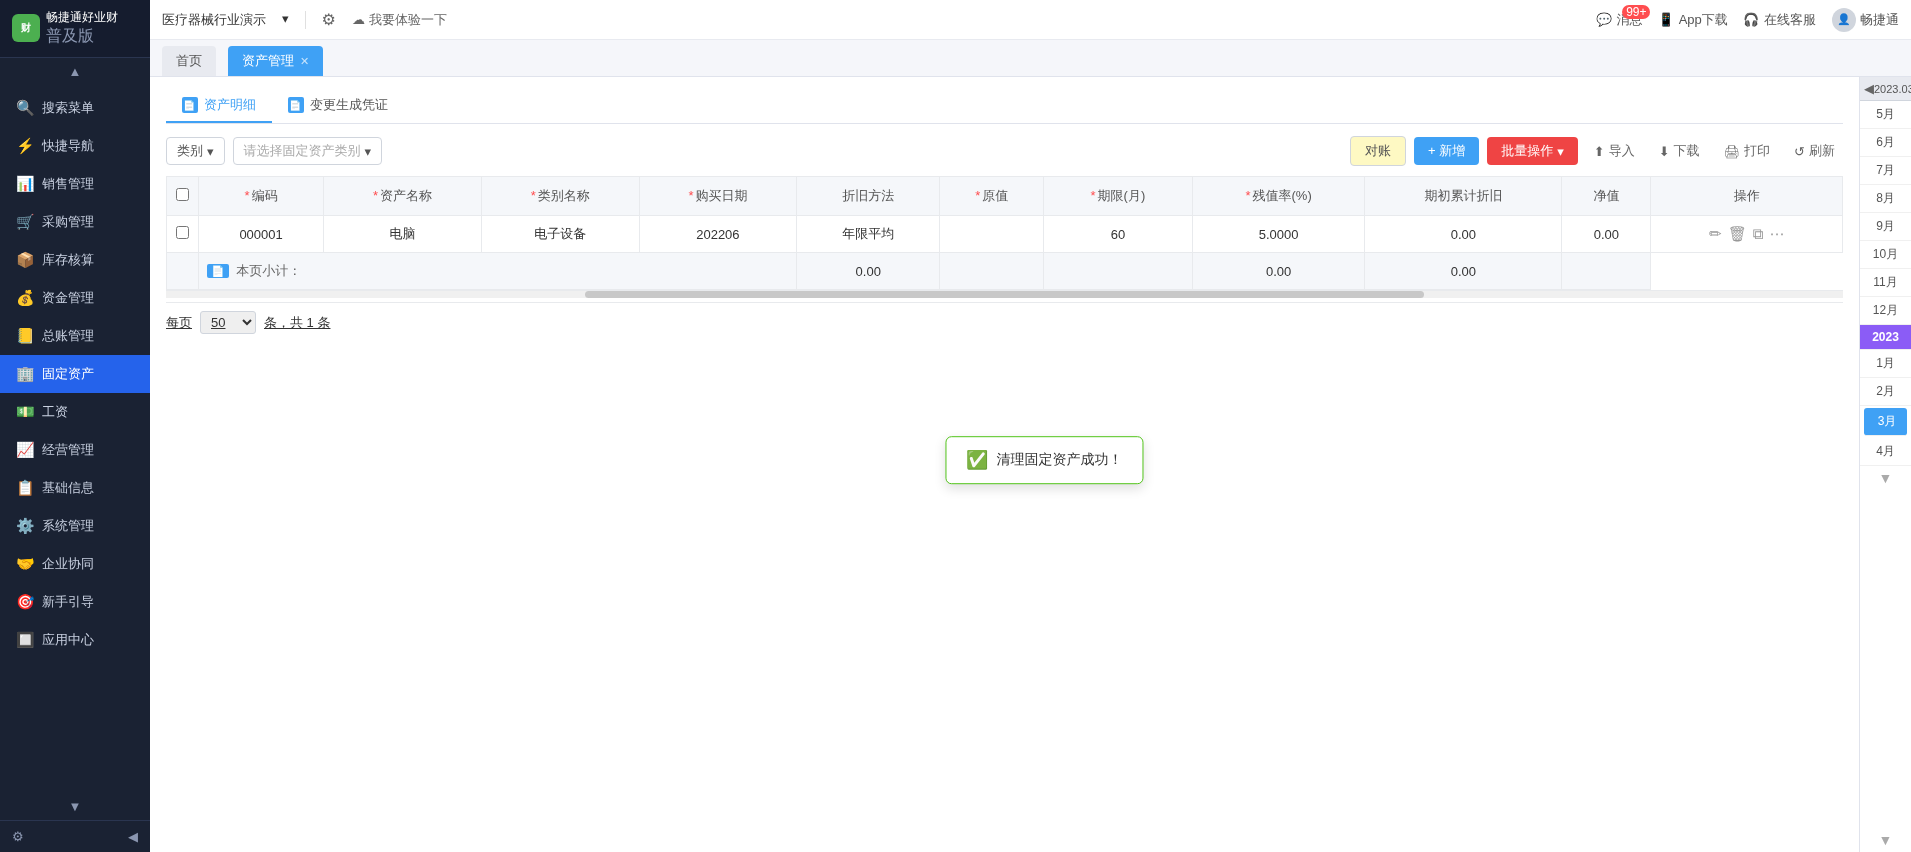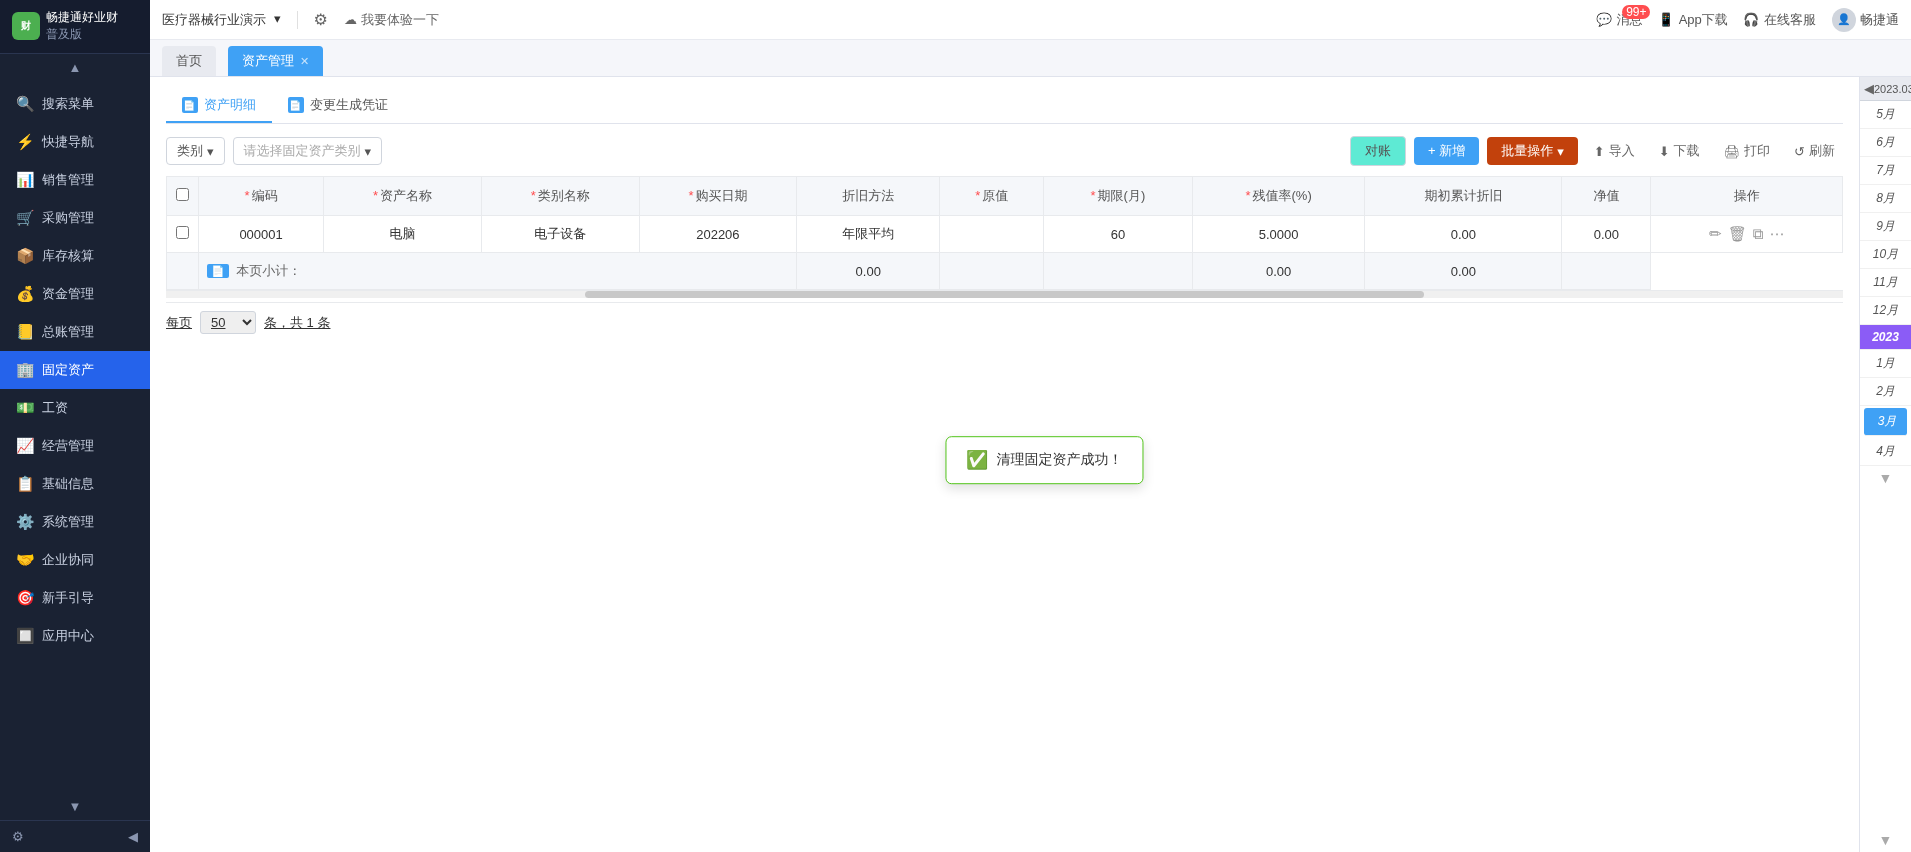--- a/index.html
+++ b/index.html
@@ -25,21 +25,21 @@
       border-bottom: 1px solid #2a3550;
     }
     .sidebar-logo-icon {
       width: 28px; height: 28px;
       background: #4caf50;
       border-radius: 6px;
       display: flex; align-items: center; justify-content: center;
       color: white; font-size: 10px; font-weight: bold;
     }
     .sidebar-logo-text { font-size: 12px; color: #fff; line-height: 1.3; }
-    .sidebar-logo-sub { font-size: 12px; color: #8a96b0; }
+    .sidebar-logo-sub { font-size: 16px; color: #8a96b0; }
     .sidebar-menu { flex: 1; overflow-y: auto; padding: 4px 0; }
     .sidebar-menu::-webkit-scrollbar { width: 4px; }
     .sidebar-menu::-webkit-scrollbar-thumb { background: #2a3550; border-radius: 2px; }
     .sidebar-item {
       display: flex; align-items: center; gap: 8px;
       padding: 10px 16px;
       cursor: pointer;
       transition: background 0.15s;
       font-size: 13px;
       color: #c8d0e0;
@@ -68,21 +68,21 @@
     .topbar {
       background: #fff;
       height: 40px;
       display: flex;
       align-items: center;
       padding: 0 12px;
       border-bottom: 1px solid #e8eaf0;
       gap: 8px;
     }
     .topbar-company {
-      display: flex; align-items: flex-start; gap: 8px;
+      display: flex; align-items: flex-start; gap: 16px;
       font-size: 13px; color: #333; cursor: pointer;
     }
     .topbar-divider { width: 1px; height: 18px; background: #e0e0e0; margin: 0 8px; }
     .topbar-settings { color: #666; cursor: pointer; font-size: 16px; }
     .topbar-experience {
       display: flex; align-items: center; gap: 4px;
       color: #666; font-size: 13px; cursor: pointer; margin-left: 8px;
     }
     .topbar-right {
       margin-left: auto;
@@ -185,24 +185,24 @@
       padding: 4px 10px; font-size: 13px; background: #fff;
       cursor: pointer; color: #555;
     }
 
     .btn {
       padding: 5px 14px; border-radius: 4px; font-size: 13px;
       cursor: pointer; border: none; display: flex; align-items: center; gap: 4px;
     }
     .btn-primary { background: #3fa1f5; color: #fff; }
     .btn-outline {
-      background: #5eead4; border: 1px solid #d0d5dd; color: #555;
+      background: #fef9c3; border: 1px solid #d0d5dd; color: #555;
     }
     .btn-batch {
-      background: #c2410c; color: #fff;
+      background: #ef4444; color: #fff;
       display: flex; align-items: center; gap: 4px;
     }
     .btn-icon-only {
       background: none; border: none; color: #666; cursor: pointer;
       padding: 5px 8px; font-size: 13px; display: flex; align-items: center; gap: 4px;
     }
 
     
     .table-wrap { overflow-x: auto; }
     table {
@@ -259,21 +259,21 @@
       width: 52px;
       background: #fff;
       border-left: 1px solid #e0e3ec;
       display: flex;
       flex-direction: column;
       align-items: center;
       padding: 0;
       overflow: hidden;
     }
     .calendar-months {
-      flex: 1; overflow-y: auto; width: 100%; font-style: italic;
+      flex: 1; overflow-y: auto; width: 100%;
     }
     .calendar-months::-webkit-scrollbar { display: none; }
     .cal-month {
       padding: 5px 4px;
       text-align: center;
       font-size: 12px;
       color: #555;
       cursor: pointer;
       border-bottom: 1px solid #f0f0f0;
     }

